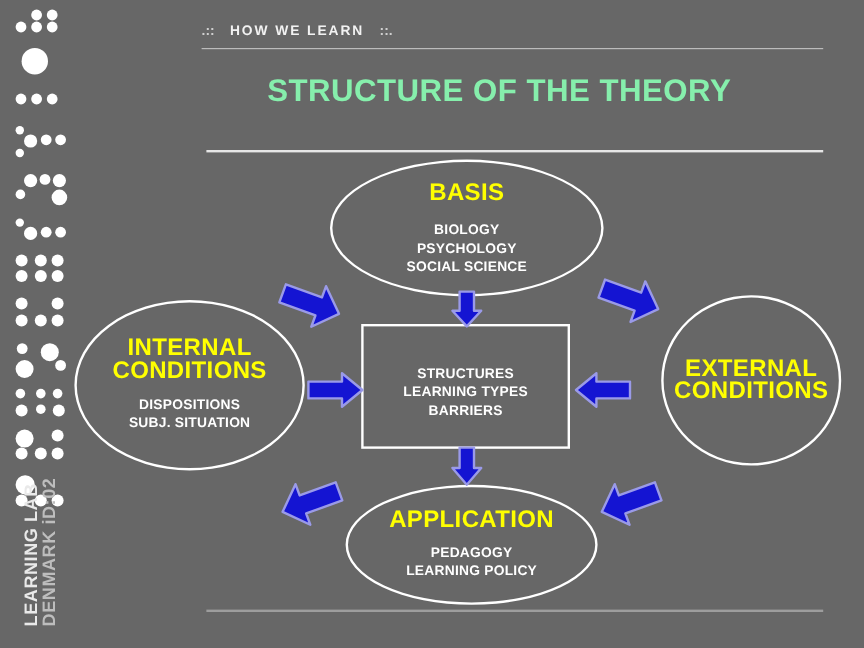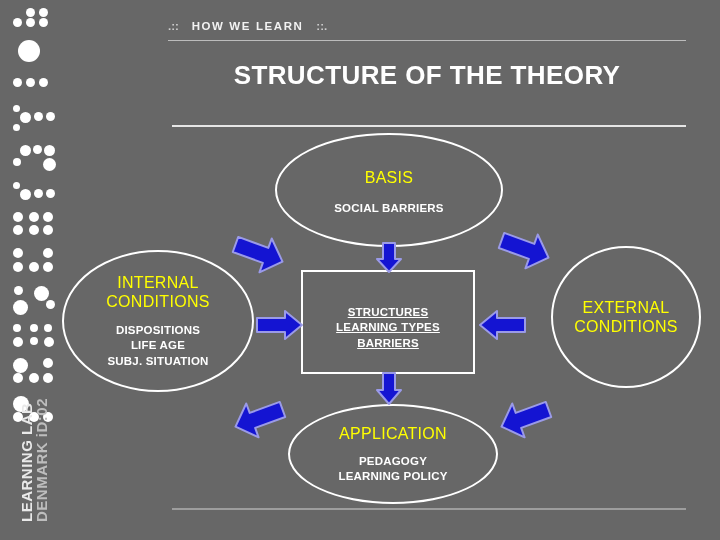--- a/index.html
+++ b/index.html
@@ -33,23 +33,23 @@
     position:absolute;left:168px;top:20px;
     color:#f2f2f2;font-size:11.5px;font-weight:bold;
     letter-spacing:1.6px;
   }
   .kicker .dots{color:#cfcfcf;letter-spacing:0px;font-weight:bold;}
   .rule-top{
     position:absolute;left:168px;top:40px;width:518px;height:1px;
     background:#bcbcbc;
   }
   .title{
-    position:absolute;left:168px;top:60px;width:518px;
+    position:absolute;left:157px;top:60px;width:518px;
     text-align:center;
-    color:#ffffff;font-size:26px;font-weight:bold;letter-spacing:0.4px;
+    color:#86efac;font-size:26px;font-weight:bold;letter-spacing:0.4px;
   }
   .rule-mid{
     position:absolute;left:172px;top:125px;width:514px;height:2px;
     background:#e6e6e6;
   }
   .rule-bottom{
     position:absolute;left:172px;top:508px;width:514px;height:2px;
     background:#9d9d9d;
   }
 
@@ -60,40 +60,40 @@
     border-radius:50%;
     display:flex;flex-direction:column;align-items:center;justify-content:center;
     text-align:center;
   }
   .rectnode{
     border:2.5px solid #ffffff;
     display:flex;flex-direction:column;align-items:center;justify-content:center;
     text-align:center;
   }
   .node-title{
-    color:#ffff00;font-weight:normal;font-size:16px;line-height:19px;
+    color:#ffff00;font-weight:bold;font-size:20px;line-height:19px;
     letter-spacing:0.3px;
   }
   .node-body{
     color:#ffffff;font-weight:bold;font-size:11.5px;line-height:15.5px;
     letter-spacing:0.2px;
   }
 
   #node-basis{left:275px;top:133px;width:228px;height:114px;}
   #node-basis .node-title{margin-top:4px;}
   #node-basis .node-body{margin-top:14px;}
 
   #node-internal{left:62px;top:250px;width:192px;height:142px;}
   #node-internal .node-body{margin-top:12px;}
 
   #node-external{left:551px;top:246px;width:150px;height:142px;}
   #node-external .node-body{margin-top:12px;}
 
   #node-learning{left:301px;top:270px;width:174px;height:104px;}
-  #node-learning .node-body{margin-top:12px;text-decoration:underline;}
+  #node-learning .node-body{margin-top:12px;}
 
   #node-application{left:288px;top:404px;width:210px;height:100px;}
   #node-application .node-body{margin-top:11px;}
 
   
   .arrow{position:absolute;}
   .arrow svg{display:block;overflow:visible;}
 </style>
 </head>
 <body>
@@ -167,32 +167,33 @@
   <div class="rule-top"></div>
 
   <div class="title">STRUCTURE OF THE THEORY</div>
 
   <div class="rule-mid"></div>
   <div class="rule-bottom"></div>
 
   <div class="node ellipse" id="node-basis">
     <div class="node-title">BASIS</div>
     <div class="node-body">
-      <div>SOCIAL BARRIERS</div>
+      <div>BIOLOGY</div>
+      <div>PSYCHOLOGY</div>
+      <div>SOCIAL SCIENCE</div>
     </div>
   </div>
 
   <div class="node ellipse" id="node-internal">
     <div class="node-title">
       <div>INTERNAL</div>
       <div>CONDITIONS</div>
     </div>
     <div class="node-body">
       <div>DISPOSITIONS</div>
-      <div>LIFE AGE</div>
       <div>SUBJ. SITUATION</div>
     </div>
   </div>
 
   <div class="node ellipse" id="node-external">
     <div class="node-title">
       <div>EXTERNAL</div>
       <div>CONDITIONS</div>
     </div>
   </div>

